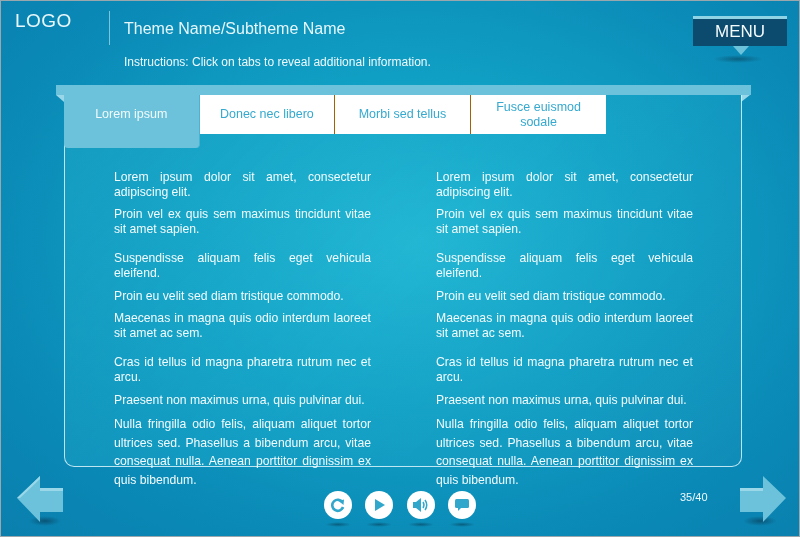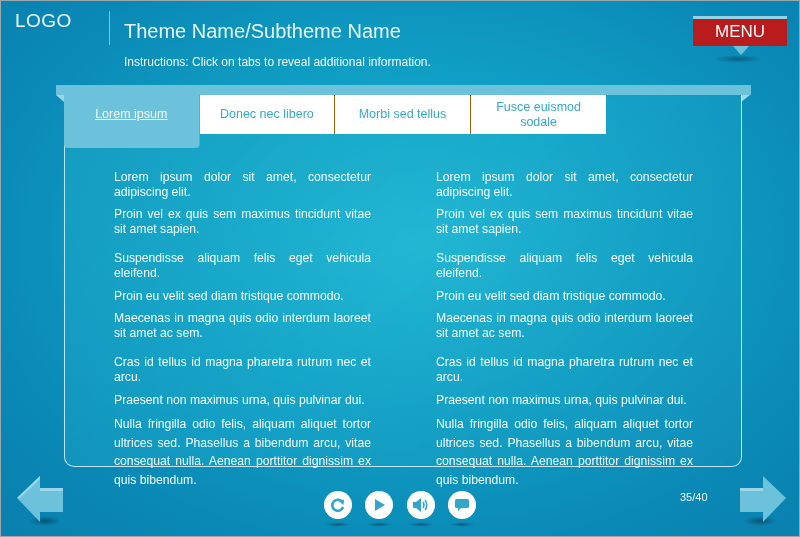--- a/index.html
+++ b/index.html
@@ -14,31 +14,31 @@
   .logo {
     position: absolute; left: 14px; top: 9px;
     font-size: 19px; color: #eaf8fc; letter-spacing: 0.5px;
   }
   .divider {
     position: absolute; left: 108px; top: 10px; width: 1px; height: 34px;
     background: rgba(200,235,245,0.6);
   }
   .theme-title {
     position: absolute; left: 123px; top: 19px;
-    font-size: 20px; color: #e6f7fb; text-align: right;
+    font-size: 16px; color: #e6f7fb; text-align: right;
   }
   .instructions {
     position: absolute; left: 123px; top: 54px;
     font-size: 12px; color: #eef9fc;
   }
   .instructions b { font-weight: normal; }
 
   .menu-btn {
     position: absolute; left: 692px; top: 15px; width: 94px; height: 30px;
-    background: #b91c1c;
+    background: #0c4a6e;
     border-top: 3px solid #8fd3e6;
     color: #f4fbfd; font-size: 17px; text-align: center; line-height: 26px;
     cursor: pointer;
   }
   .menu-btn::after {
     content: ""; position: absolute; left: 40px; bottom: -9px;
     border-left: 8px solid transparent; border-right: 8px solid transparent;
     border-top: 9px solid #6cc2da;
   }
   .menu-shadow {
@@ -63,21 +63,20 @@
   .panel {
     position: absolute; left: 63px; top: 94px; width: 678px; height: 372px;
     border: 1px solid rgba(220,245,252,0.85);
     border-top: none;
     border-radius: 0 0 10px 10px;
     background: linear-gradient(135deg, rgba(40,180,205,0.35), rgba(40,185,215,0.25) 50%, rgba(30,150,190,0.3));
   }
   .tabs {
     position: absolute; left: 63px; top: 94px; width: 734px; height: 53px;
     display: flex;
-    text-decoration: underline;
   }
   .tab {
     width: 135.6px; height: 39px;
     font-size: 12.5px; text-align: center;
     display: flex; align-items: center; justify-content: center;
     line-height: 15px; cursor: pointer;
     border-right: 1px solid #4bb3d1;
   }
   .tab.active {
     height: 53px; background: #6cc2da; color: #f1fafc;

